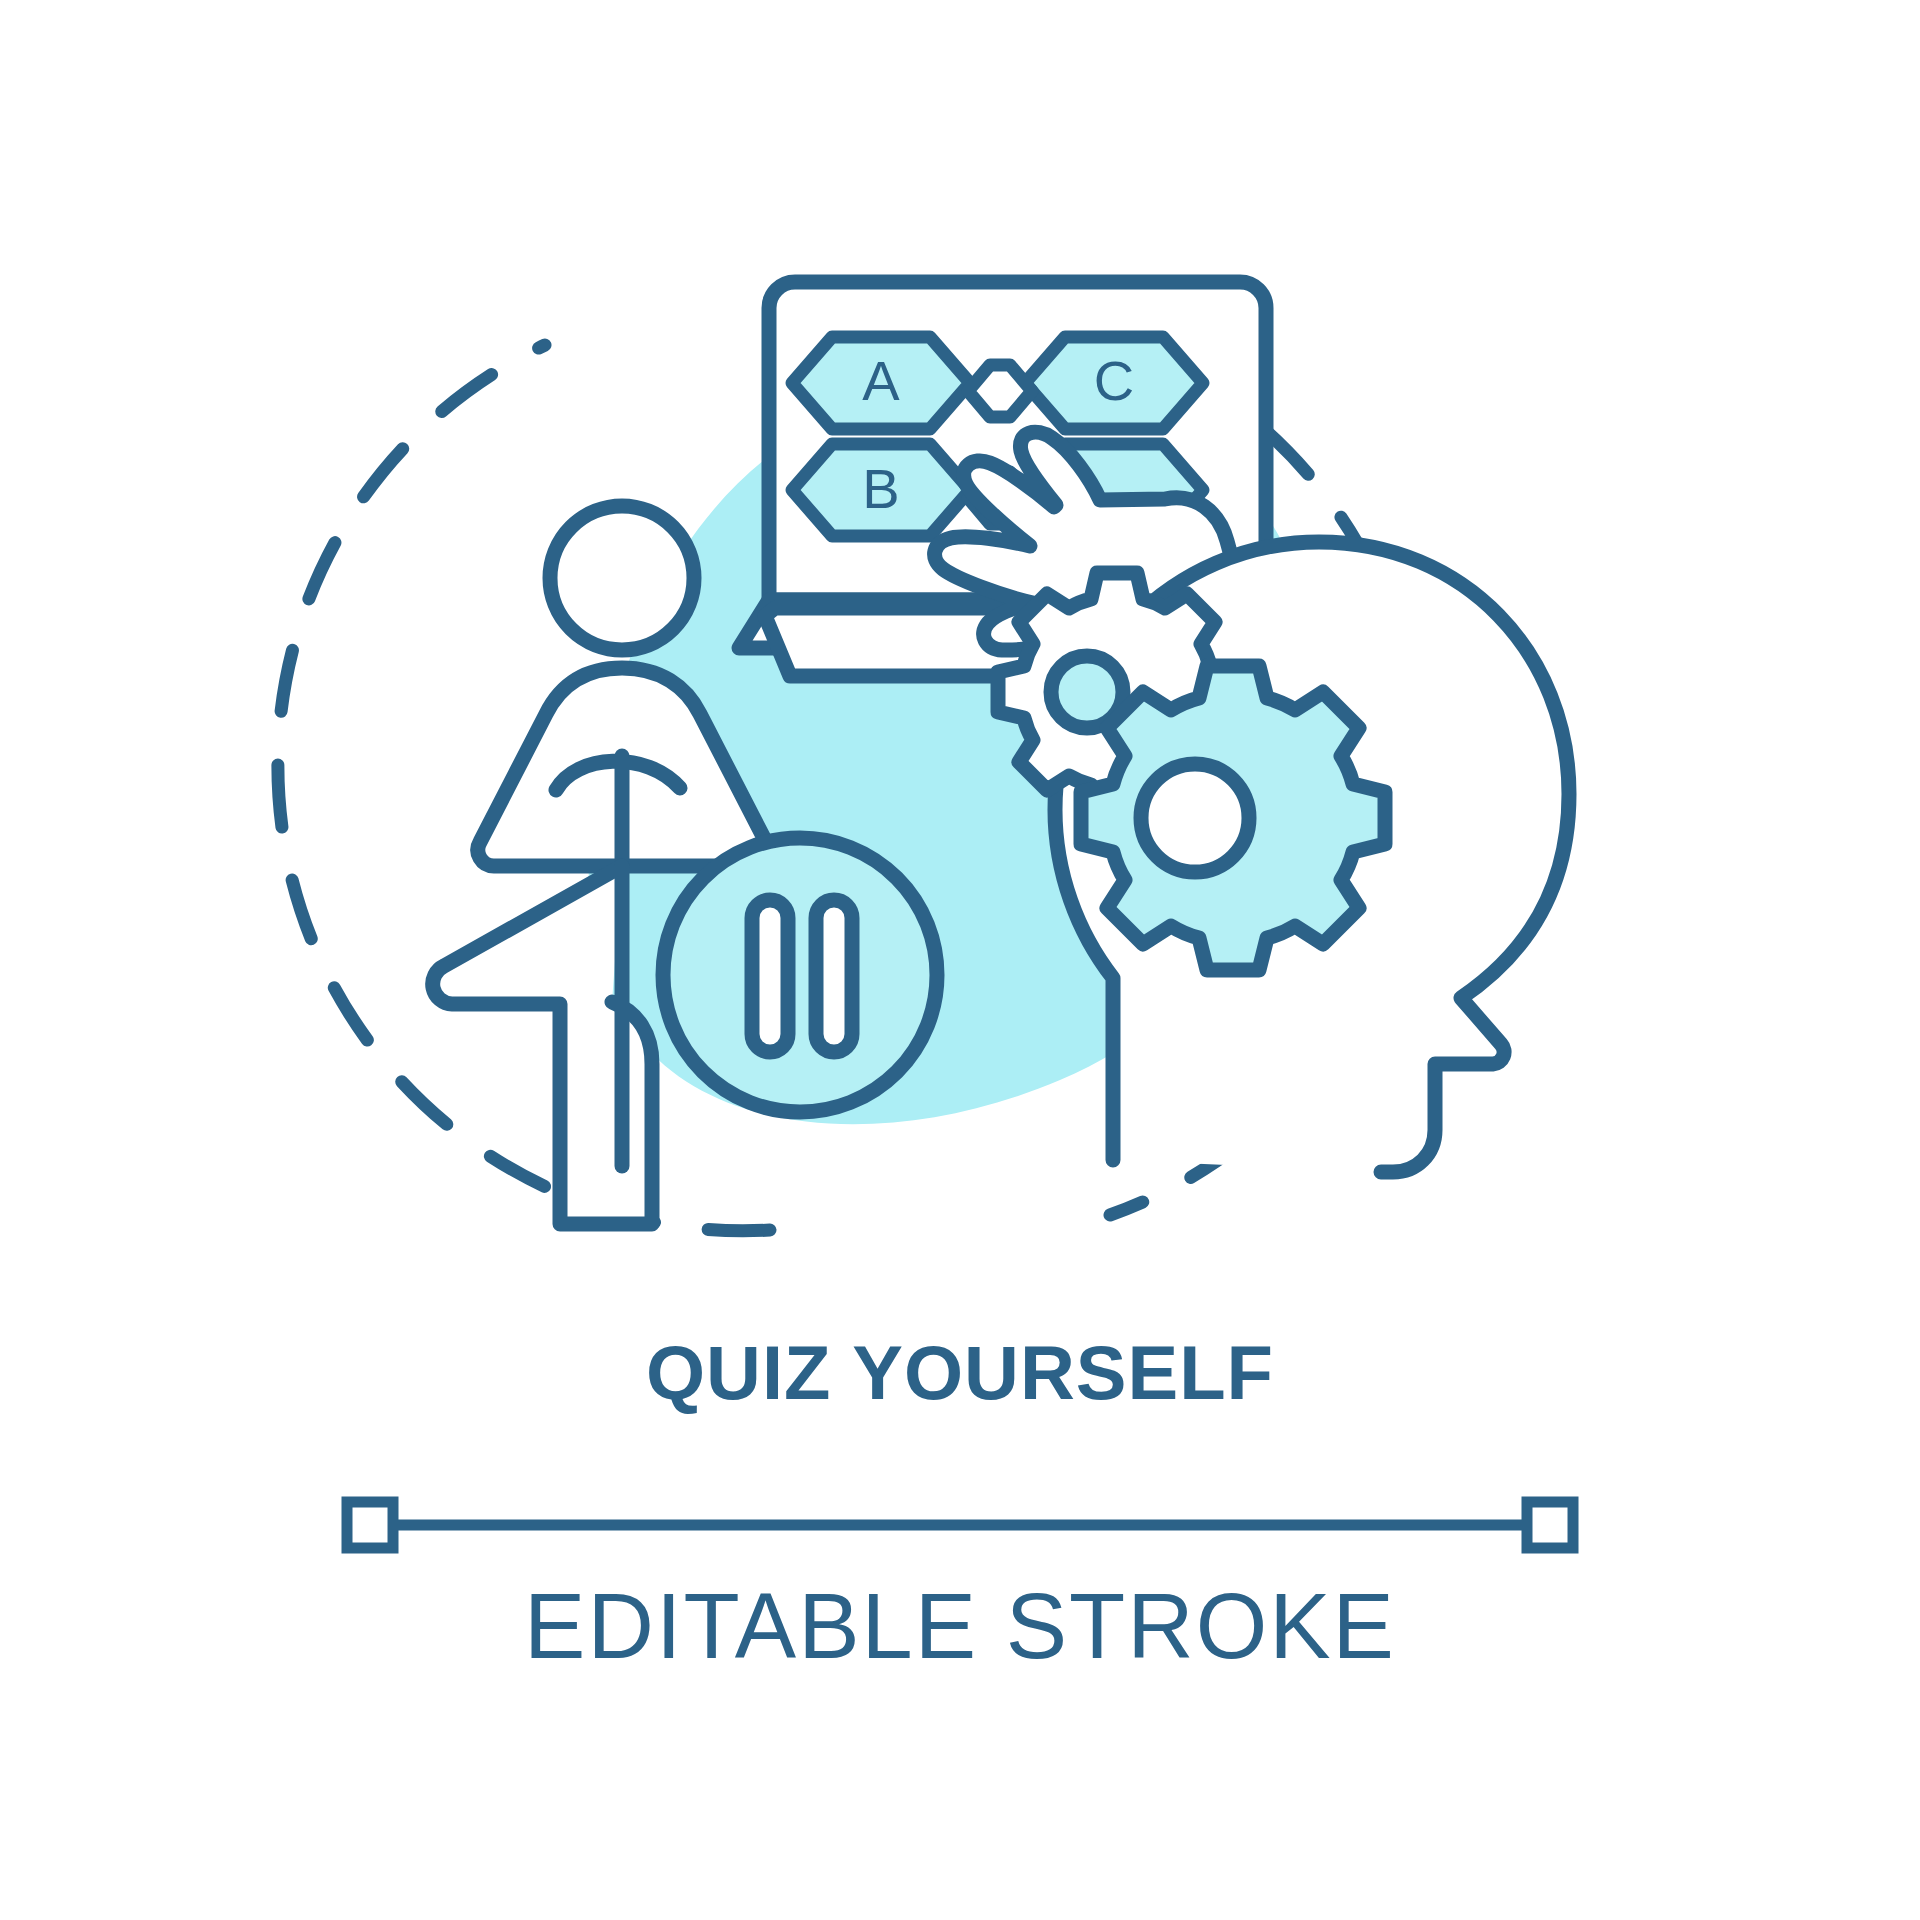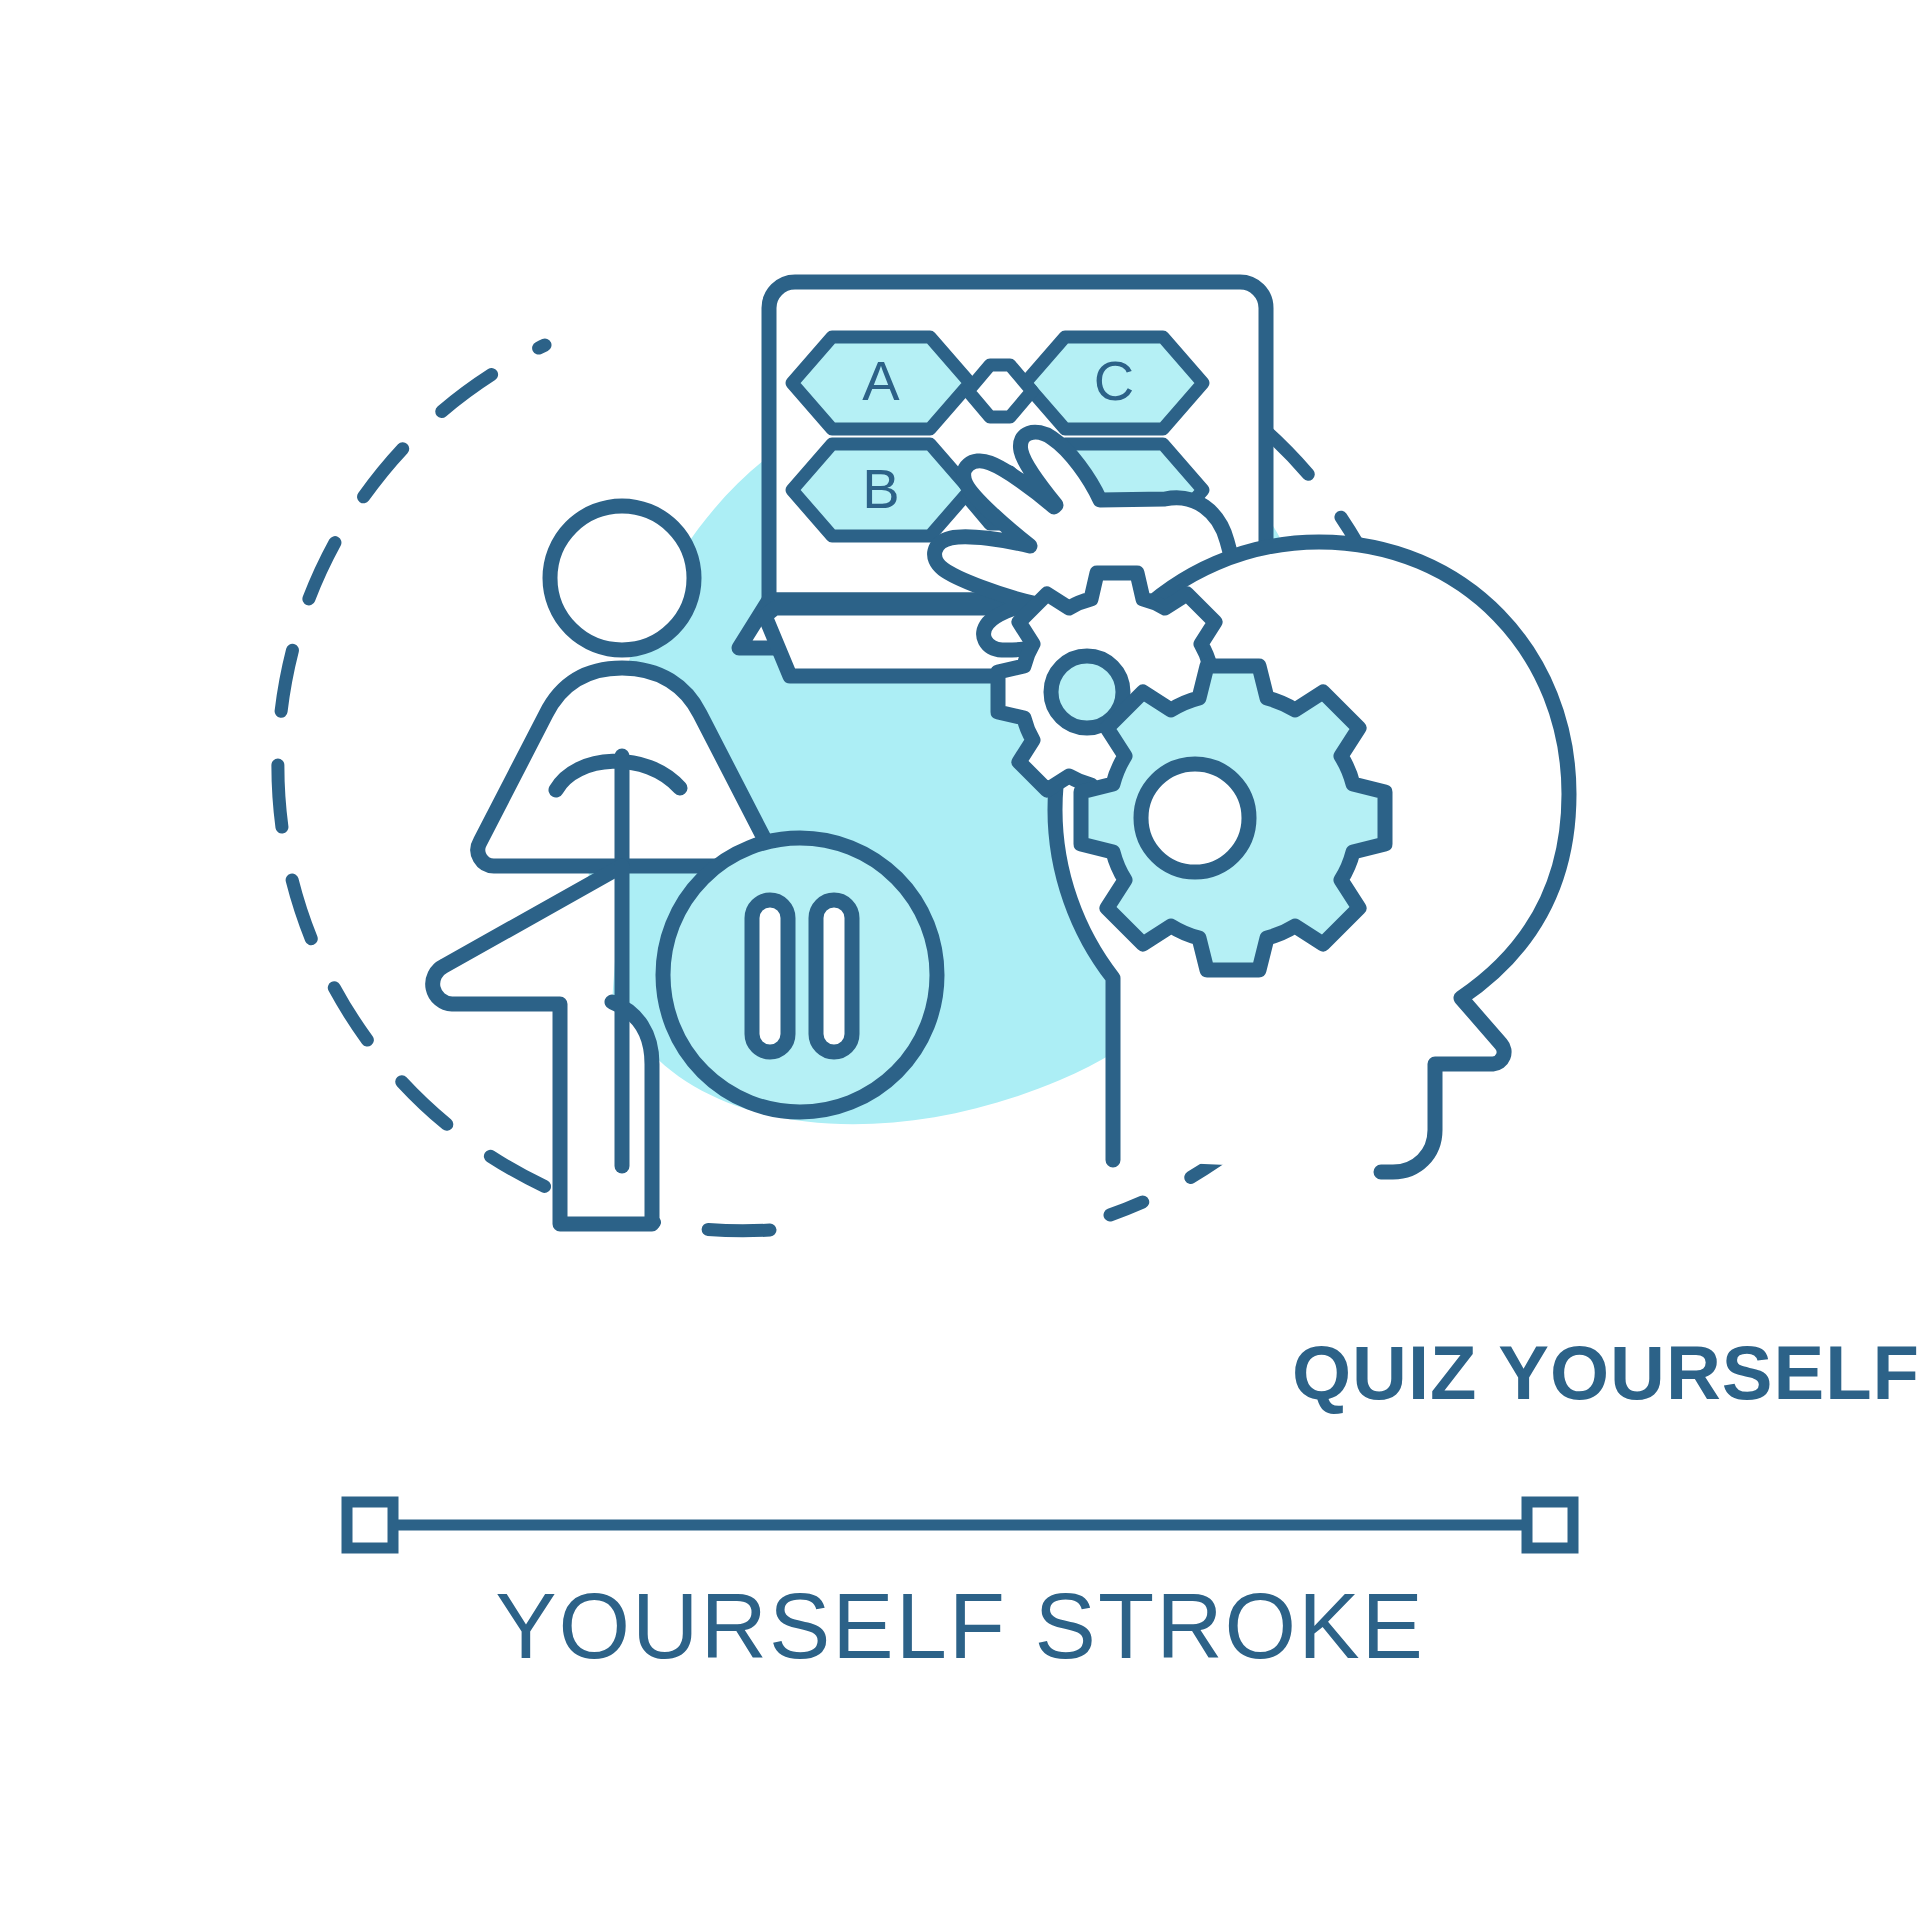--- a/index.html
+++ b/index.html
@@ -29,21 +29,21 @@
   .icon-stage svg {
     display: block;
     width: 1920px;
     height: 1340px;
   }
   .title-block {
     position: absolute;
     left: 0;
     top: 1335px;
     width: 1920px;
-    text-align: right;
+    text-align: center;
   }
   .concept-title {
     font-family: "Liberation Sans", sans-serif;
     font-weight: bold;
     font-size: 76px;
     letter-spacing: 1px;
     color: #2c6288;
     line-height: 1;
     margin: 0;
   }
@@ -263,16 +263,16 @@
     <svg width="1250" height="70" viewBox="0 0 1250 70" xmlns="http://www.w3.org/2000/svg">
       <g stroke="#2c6288" stroke-width="11" fill="#ffffff">
         <line x1="40" y1="35" x2="1210" y2="35"></line>
         <rect x="12" y="12" width="46" height="46"></rect>
         <rect x="1192" y="12" width="46" height="46"></rect>
       </g>
     </svg>
   </div>
 
   <div class="subtitle-block">
-    <div class="subtitle">YOURSELF STROKE</div>
+    <div class="subtitle">EDITABLE STROKE</div>
   </div>
 
 </div>
 
 </body></html>

